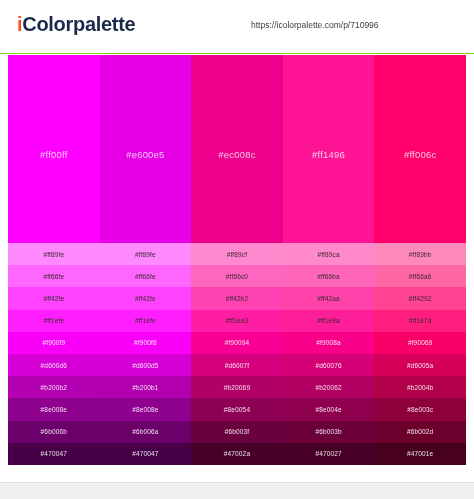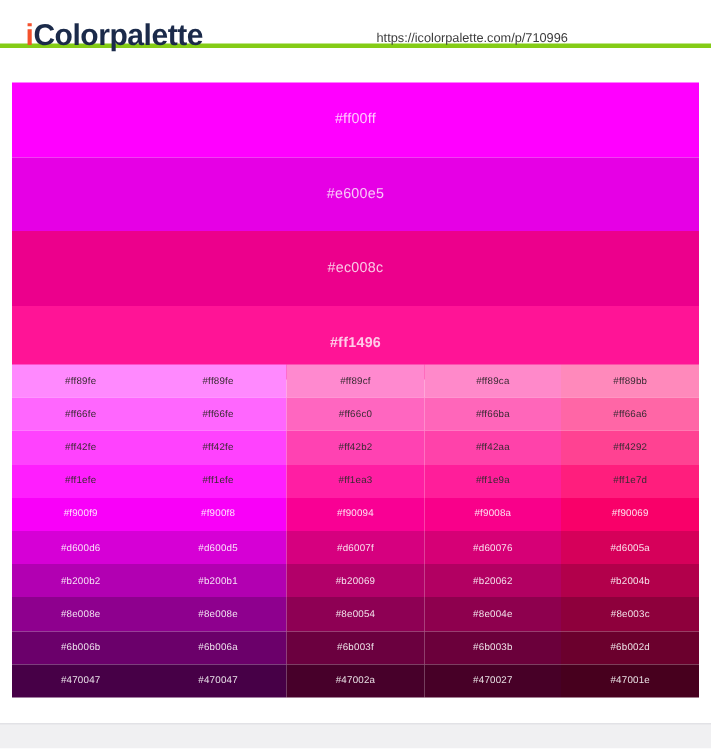--- a/index.html
+++ b/index.html
@@ -16,23 +16,23 @@
   #page {
     position: relative;
     width: 474px;
     height: 499px;
     background: #ffffff;
   }
 
   
   .header {
     position: relative;
-    height: 32px;
+    height: 54px;
     background: #ffffff;
-    border-bottom: 3px solid #84cc16;
+    border-bottom: 1px solid #84cc16;
     display: flex;
     align-items: center;
   }
   .logo {
     position: absolute;
     left: 17px;
     top: 12px;
     font-size: 20px;
     font-weight: bold;
     letter-spacing: -0.3px;
@@ -52,21 +52,20 @@
   }
 
   
   .hero {
     position: absolute;
     left: 8px;
     top: 55px;
     width: 458px;
     height: 198px;
     display: flex;
-    flex-direction: column;
   }
   .hero-cell {
     flex: 1 1 0;
     position: relative;
     display: flex;
     align-items: center;
     justify-content: center;
   }
   .hero-label {
     font-size: 9.5px;
@@ -127,22 +126,25 @@
   <div class="hero">
       <div class="hero-cell" style="background: rgb(255, 0, 255);">
         <span class="hero-label">#ff00ff</span>
       </div>
       <div class="hero-cell" style="background: rgb(230, 0, 229); text-align: center;">
         <span class="hero-label">#e600e5</span>
       </div>
       <div class="hero-cell" style="background: rgb(236, 0, 140);">
         <span class="hero-label">#ec008c</span>
       </div>
-      <div class="hero-cell" style="background: rgb(255, 20, 150); font-weight: bold;">
+      <div class="hero-cell" style="background: rgb(255, 20, 150);">
         <span class="hero-label">#ff1496</span>
+      </div>
+      <div class="hero-cell" style="background: rgb(255, 0, 108);">
+        <span class="hero-label">#ff006c</span>
       </div>
     </div>
 
   <div class="grid">
       <div class="grid-row">
         <div class="grid-cell" style="background: rgb(255, 137, 254);">
           <span class="grid-label lbl-dark">#ff89fe</span>
         </div>
         <div class="grid-cell" style="background: rgb(255, 137, 254);">
           <span class="grid-label lbl-dark">#ff89fe</span>

